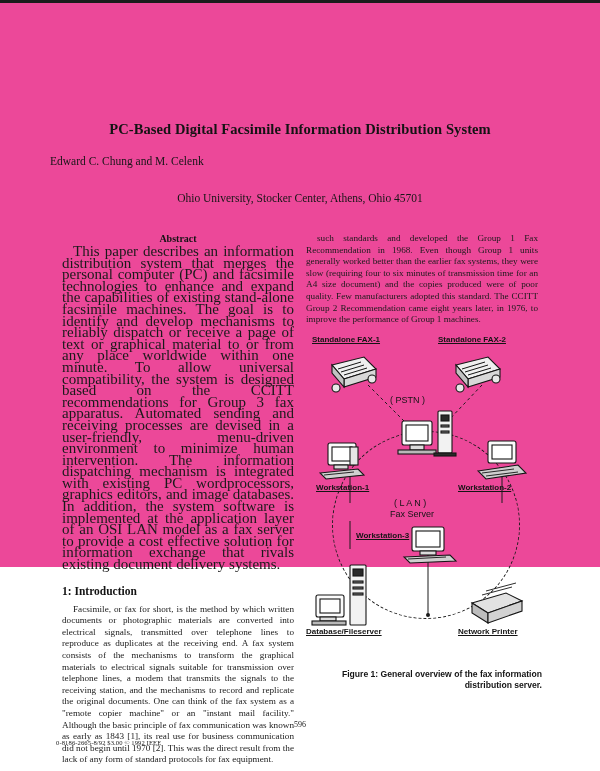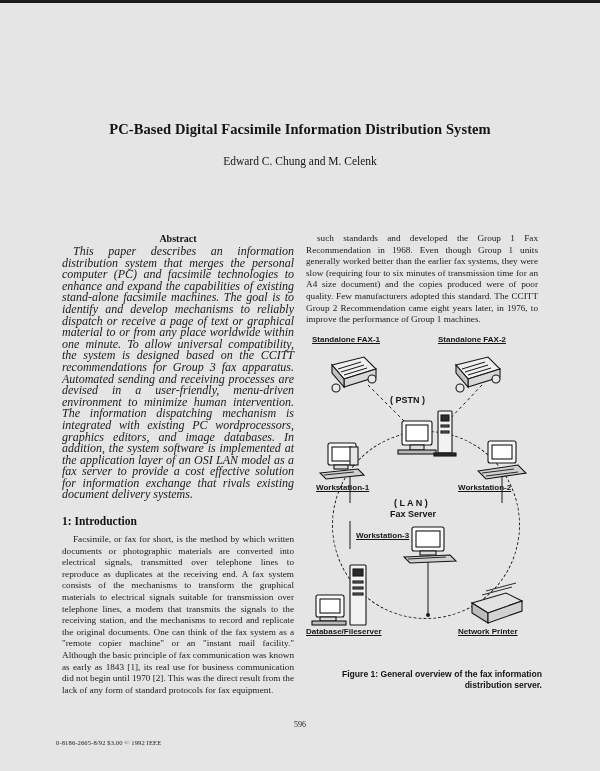--- a/index.html
+++ b/index.html
@@ -23,40 +23,40 @@
     position: absolute;
     top: 0; left: 0;
     width: 600px;
     height: 3px;
     background: #1b1b1b;
   }
   .paper {
     position: absolute;
     top: 3px; left: 0;
     width: 600px;
-    height: 768px;
-    background: #e5e5e5;
+    height: 564px;
+    background: #ec4899;
   }
 
   
   .title {
     position: absolute;
     top: 118px; left: 50px;
     width: 500px;
     text-align: center;
     font-weight: bold;
     font-size: 14.5px;
     letter-spacing: .1px;
     color: #131313;
   }
   .authors {
     position: absolute;
     top: 152px; left: 50px;
     width: 500px;
-    text-align: center;
+    text-align: left;
     font-size: 11.5px;
     color: #161616;
   }
   .affil {
     position: absolute;
     top: 188px; left: 50px;
     width: 500px;
     text-align: center;
     font-size: 11.5px;
     line-height: 15px;
@@ -89,22 +89,21 @@
     margin: 0 0 7px 0;
     font-size: 9.2px;
     line-height: 11.6px;
     text-align: justify;
     text-indent: 11px;
     color: #1a1a1a;
     -webkit-hyphens: auto;
     hyphens: auto;
   }
   p.abstract {
-    font-style: italic;
-    font-size: 12px;
+    font-size: 15px;
     line-height: 11.6px;
     text-align: justify;
     text-indent: 11px;
     margin: 0;
     color: #1a1a1a;
   }
 
   
   .figure {
     position: absolute;
@@ -119,21 +118,21 @@
     font-size: 8px;
     font-weight: bold;
     color: #141414;
     white-space: nowrap;
   }
   .fig-label.u { text-decoration: underline; }
   .fig-text {
     position: absolute;
     font-family: "Liberation Sans", sans-serif;
     font-size: 9px;
-    font-weight: bold;
+    font-weight: normal;
     color: #141414;
     white-space: nowrap;
   }
   .ring {
     position: absolute;
     left: 26px; top: 88px;
     width: 186px; height: 186px;
     border: 1.2px dashed #1d1d1d;
     border-radius: 50%;
   }
@@ -174,20 +173,21 @@
 
 <div id="page">
 
   <div class="scan-edge-top"></div>
 
   <div class="paper">
 
     <div class="title">PC-Based Digital Facsimile Information Distribution System</div>
     <div class="authors">Edward C. Chung and M. Celenk</div>
     <div class="affil">
+      <div>Ohio University, Stocker Center, Athens, Ohio 45701</div>
     </div>
 
     <div class="col col-left">
       <div class="sec-center">Abstract</div>
       <p class="abstract">This paper describes an information distribution system that merges the personal computer (PC) and facsimile technologies to enhance and expand the capabilities of existing stand-alone facsimile machines. The goal is to identify and develop mechanisms to reliably dispatch or receive a page of text or graphical material to or from any place worldwide within one minute. To allow universal compatibility, the system is designed based on the CCITT recommendations for Group 3 fax apparatus. Automated sending and receiving processes are devised in a user-friendly, menu-driven environment to minimize human intervention. The information dispatching mechanism is integrated with existing PC wordprocessors, graphics editors, and image databases. In addition, the system software is implemented at the application layer of an OSI LAN model as a fax server to provide a cost effective solution for information exchange that rivals existing document delivery systems.</p>
       <div class="sec-head">1: Introduction</div>
       <p class="body">Facsimile, or fax for short, is the method by which written documents or photographic materials are converted into electrical signals, transmitted over telephone lines to reproduce as duplicates at the receiving end. A fax system consists of the mechanisms to transform the graphical materials to electrical signals suitable for transmission over telephone lines, a modem that transmits the signals to the receiving station, and the mechanisms to record and replicate the original documents. One can think of the fax system as a "remote copier machine" or an "instant mail facility." Although the basic principle of fax communication was known as early as 1843 [1], its real use for business communication did not begin until 1970 [2]. This was the direct result from the lack of any form of standard protocols for fax equipment.</p>
     </div>
 
     <div class="col col-right">

